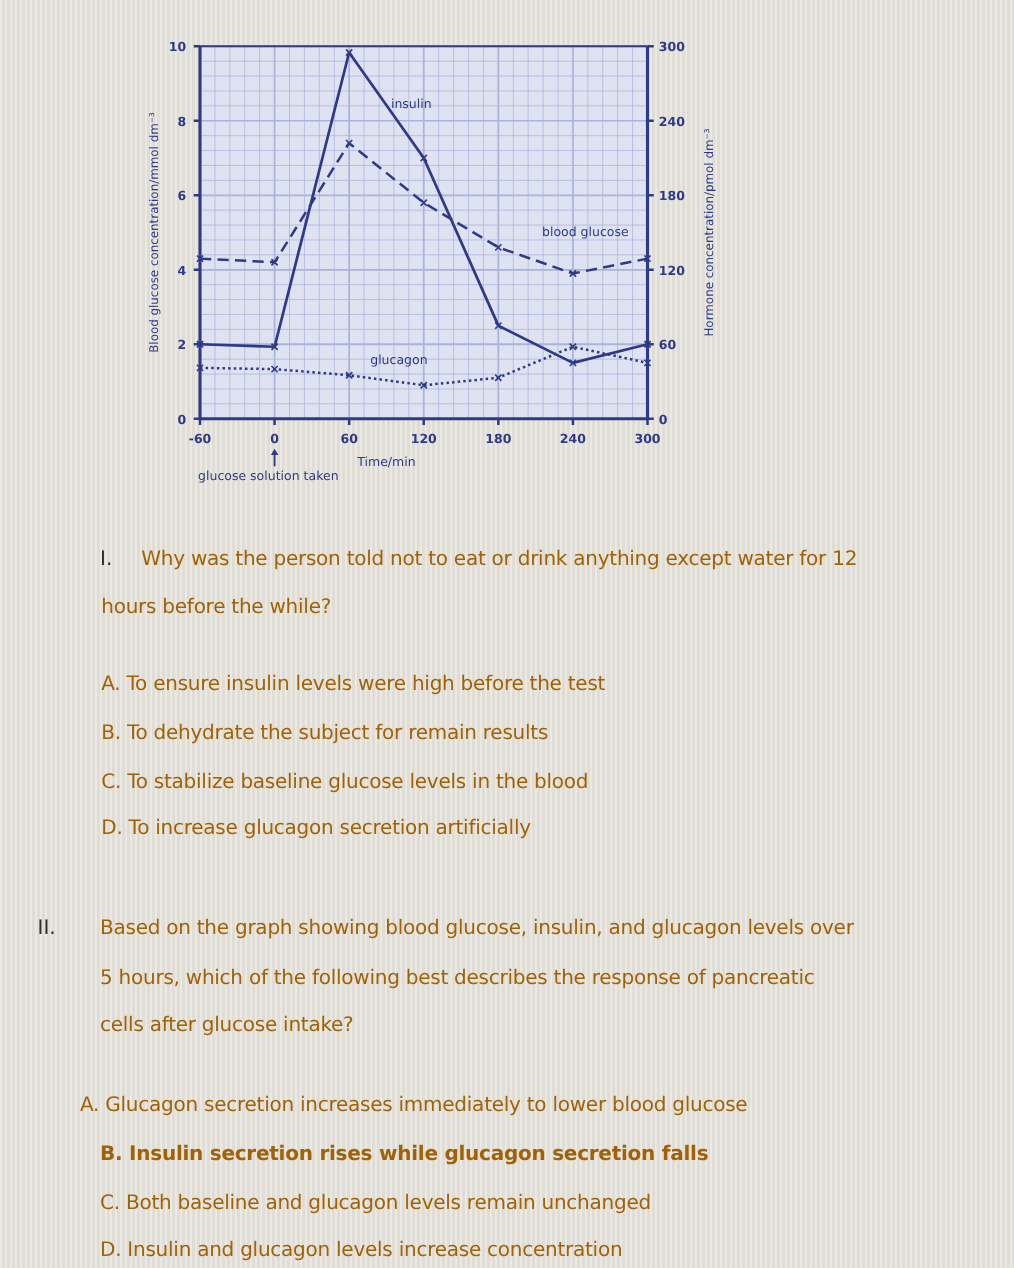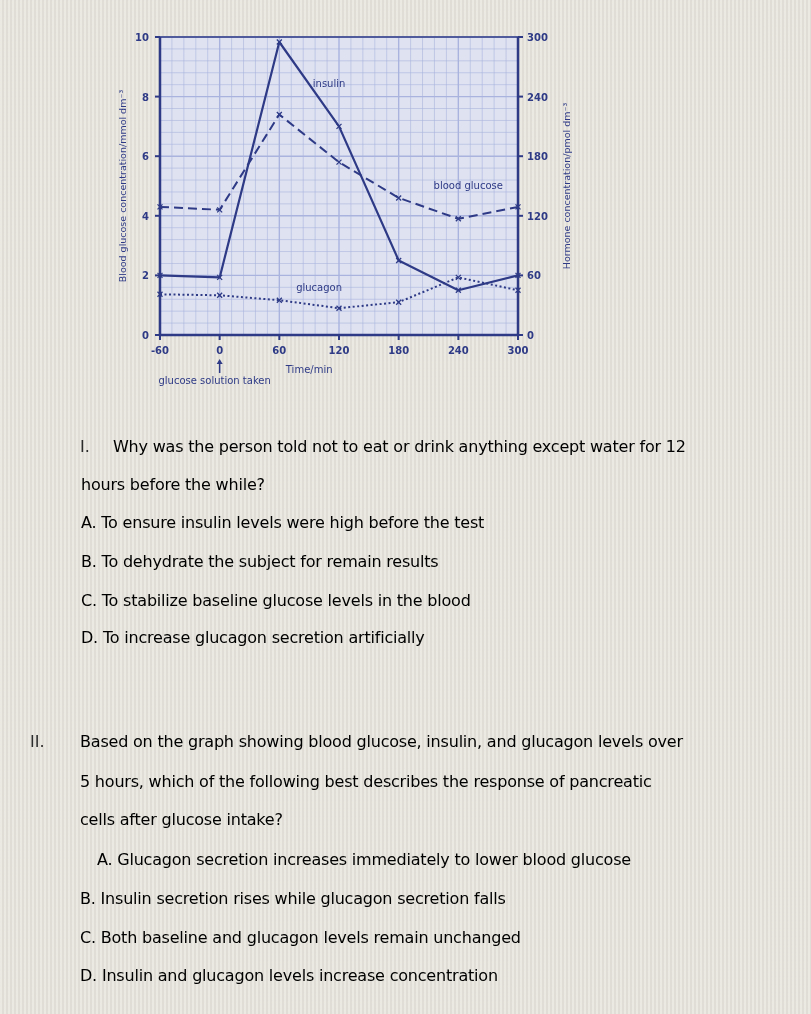--- a/index.html
+++ b/index.html
@@ -6,23 +6,23 @@
   body {
     width:811px; height:1014px; overflow:hidden;
     background:#e6e4dc;
     background-image: repeating-linear-gradient(90deg, rgba(255,255,255,0.18) 0 2px, rgba(0,0,0,0.03) 2px 4px);
     position:relative;
     font-family:"DejaVu Sans", sans-serif;
     color:#2b2b2b;
   }
   #chart { position:absolute; left:0; top:0; }
   .q { position:absolute; left:0; width:811px; }
-  .line { position:absolute; font-family:"DejaVu Sans", sans-serif; font-size:16px; color:#000000; white-space:nowrap; letter-spacing:-0.2px; }
+  .line { position:absolute; font-family:"DejaVu Sans", sans-serif; font-size:16px; color:#a16207; white-space:nowrap; letter-spacing:-0.2px; }
   .num { position:absolute; font-family:"DejaVu Sans", sans-serif; font-size:16px; color:#2c2c2c; }
-  .opt { cursor:pointer; }
+  .opt { cursor:pointer;margin-top:24px; }
 </style>
 </head>
 <body>
 
 <svg id="chart" width="811" height="400" viewBox="0 0 811 400">
     <rect x="160" y="37" width="358" height="298" fill="#dfe3f1"></rect>
     <line x1="160" y1="37" x2="160" y2="335" stroke="#a9b3de" stroke-width="1.4"></line>
     <line x1="171.93333333333334" y1="37" x2="171.93333333333334" y2="335" stroke="#a9b3de" stroke-width="0.6"></line>
     <line x1="183.86666666666667" y1="37" x2="183.86666666666667" y2="335" stroke="#a9b3de" stroke-width="0.6"></line>
     <line x1="195.8" y1="37" x2="195.8" y2="335" stroke="#a9b3de" stroke-width="0.6"></line>
@@ -164,17 +164,17 @@
   <span class="line opt" style="left:81px; top:552px;">B. To dehydrate the subject for remain results</span>
   <span class="line opt" style="left:81px; top:591px;">C. To stabilize baseline glucose levels in the blood</span>
   <span class="line opt" style="left:81px; top:628px;">D. To increase glucagon secretion artificially</span>
 </div>
 
 <div class="q">
   <span class="num" style="left:30px; top:732px;">II.</span>
   <span class="line" style="left:80px; top:732px;">Based on the graph showing blood glucose, insulin, and glucagon levels over</span>
   <span class="line" style="left:80px; top:772px;">5 hours, which of the following best describes the response of pancreatic</span>
   <span class="line" style="left:80px; top:810px;text-align:right;">cells after glucose intake?</span>
-  <span class="line opt" style="left:97px; top:850px;">A. Glucagon secretion increases immediately to lower blood glucose</span>
-  <span class="line opt" style="left:80px; top:889px;">B. Insulin secretion rises while glucagon secretion falls</span>
+  <span class="line opt" style="left:64px; top:850px;">A. Glucagon secretion increases immediately to lower blood glucose</span>
+  <span class="line opt" style="left:80px; top:889px;font-weight:bold;">B. Insulin secretion rises while glucagon secretion falls</span>
   <span class="line opt" style="left:80px; top:928px;">C. Both baseline and glucagon levels remain unchanged</span>
   <span class="line opt" style="left:80px; top:966px;">D. Insulin and glucagon levels increase concentration</span>
 </div>
 
 </body></html>

